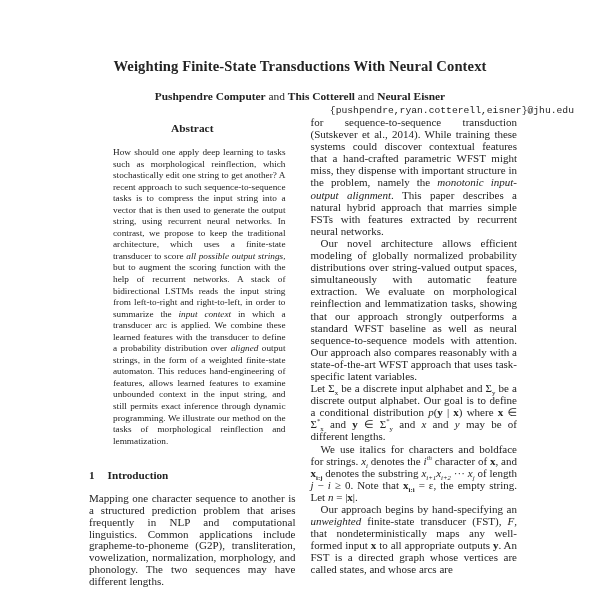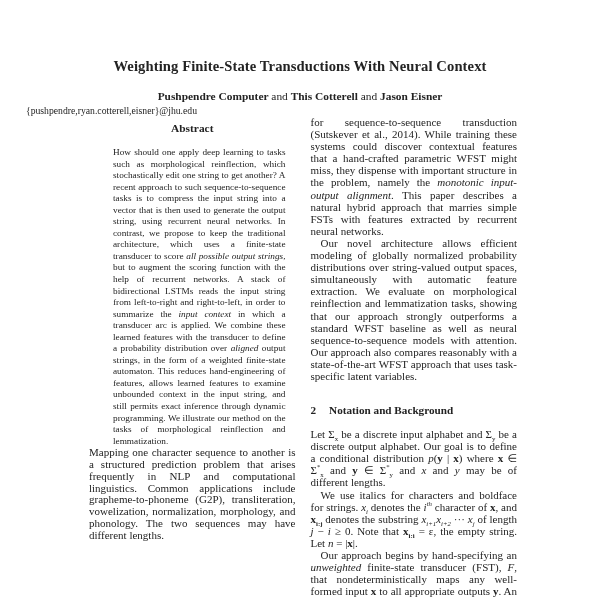--- a/index.html
+++ b/index.html
@@ -25,22 +25,22 @@
     text-align: center;
     font-size: 11.4px;
     margin-top: 15px;
   }
   .affiliation {
     text-align: center;
     font-size: 11px;
     margin-top: 2px;
   }
   .email {
-    text-align: left;
-    font-family: Liberation Serif, serif;
+    text-align: right;
+    font-family: Liberation Mono, monospace;
     font-size: 9.7px;
     margin-top: 3px;
   }
   .columns {
     display: flex;
     gap: 15px;
     padding: 0 57px 0 63px;
     align-items: flex-start;
   }
   .col { flex: 1; min-width: 0; }
@@ -78,40 +78,40 @@
   sup { vertical-align: super; }
   sub { vertical-align: sub; }
 </style>
 </head>
 <body>
 
 <div class="page">
 
   <h1 class="title">Weighting Finite-State Transductions With Neural Context</h1>
 
-  <div class="authors"><span class="bf">Pushpendre Computer</span><span> and </span><span class="bf">This Cotterell</span><span> and </span><span class="bf">Jason Eisner</span></div>
+  <div class="authors"><span class="bf">Pushpendre Computer</span><span> and </span><span class="bf">This Cotterell</span><span> and </span><span class="bf">Neural Eisner</span></div>
   <div class="email">{pushpendre,ryan.cotterell,eisner}@jhu.edu</div>
 
   <div class="columns">
 
     <div class="col left">
       <div>
         <div class="abs-heading">Abstract</div>
         <p class="abs-body"><span>How should one apply deep learning to tasks such as morphological reinflection, which stochastically edit one string to get another?  A recent approach to such sequence-to-sequence tasks is to compress the input string into a vector that is then used to generate the output string, using recurrent neural networks.  In contrast, we propose to keep the traditional architecture, which uses a finite-state transducer to score </span><span class="it">all possible output strings</span><span>, but to augment the scoring function with the help of recurrent networks.  A stack of bidirectional LSTMs reads the input string from left-to-right and right-to-left, in order to summarize the </span><span class="it">input context</span><span> in which a transducer arc is applied.  We combine these learned features with the transducer to define a probability distribution over </span><span class="it">aligned</span><span> output strings, in the form of a weighted finite-state automaton.  This reduces hand-engineering of features, allows learned features to examine unbounded context in the input string, and still permits exact inference through dynamic programming.  We illustrate our method on the tasks of morphological reinflection and lemmatization.</span></p>
       </div>
 
+      <h2 class="sec-heading"><span class="sec-num">1</span><span>Introduction</span></h2>
 
       <p class="body"><span>Mapping one character sequence to another is a structured prediction problem that arises frequently in NLP and computational linguistics.  Common applications include grapheme-to-phoneme (G2P), transliteration, vowelization, normalization, morphology, and phonology.  The two sequences may have different lengths.</span></p>
     </div>
 
     <div class="col right">
       <p class="body"><span>for sequence-to-sequence transduction (Sutskever et al., 2014).  While training these systems could discover contextual features that a hand-crafted parametric WFST might miss, they dispense with important structure in the problem, namely the </span><span class="it">monotonic input-output alignment</span><span>.  This paper describes a natural hybrid approach that marries simple FSTs with features extracted by recurrent neural networks.</span></p>
       <p class="body indent"><span>Our novel architecture allows efficient modeling of globally normalized probability distributions over string-valued output spaces, simultaneously with automatic feature extraction.  We evaluate on morphological reinflection and lemmatization tasks, showing that our approach strongly outperforms a standard WFST baseline as well as neural sequence-to-sequence models with attention.  Our approach also compares reasonably with a state-of-the-art WFST approach that uses task-specific latent variables.</span></p>
 
-      <h2 class="sec-heading"><span class="sec-num">2</span><span>Notation and Background</span></h2>
 
       <p class="body"><span>Let Σ<sub>x</sub></span><span> be a discrete input alphabet and Σ<sub>y</sub></span><span> be a discrete output alphabet.  Our goal is to define a conditional distribution </span><span class="it">p</span><span>(</span><span class="bf">y</span><span> | </span><span class="bf">x</span><span>) where </span><span class="bf">x</span><span> ∈ Σ<sup>*</sup><sub>x</sub></span><span> and </span><span class="bf">y</span><span> ∈ Σ<sup>*</sup><sub>y</sub></span><span> and </span><span class="it">x</span><span> and </span><span class="it">y</span><span> may be of different lengths.</span></p>
       <p class="body indent"><span>We use italics for characters and boldface for strings.  </span><span class="it">x<sub>i</sub></span><span> denotes the </span><span class="it">i<sup>th</sup></span><span> character of </span><span class="bf">x</span><span>, and </span><span class="bf">x<sub>i:j</sub></span><span> denotes the substring </span><span class="it">x<sub>i+1</sub></span><span class="it">x<sub>i+2</sub></span><span> ··· </span><span class="it">x<sub>j</sub></span><span> of length </span><span class="it">j</span><span> − </span><span class="it">i</span><span> ≥ 0.  Note that </span><span class="bf">x<sub>i:i</sub></span><span> = ε, the empty string.  Let </span><span class="it">n</span><span> = |</span><span class="bf">x</span><span>|.</span></p>
       <p class="body indent"><span>Our approach begins by hand-specifying an </span><span class="it">unweighted</span><span> finite-state transducer (FST), </span><span class="it">F</span><span>, that nondeterministically maps any well-formed input </span><span class="bf">x</span><span> to all appropriate outputs </span><span class="bf">y</span><span>.  An FST is a directed graph whose vertices are called states, and whose arcs are</span></p>
     </div>
 
   </div>
 </div>
 
 </body></html>

